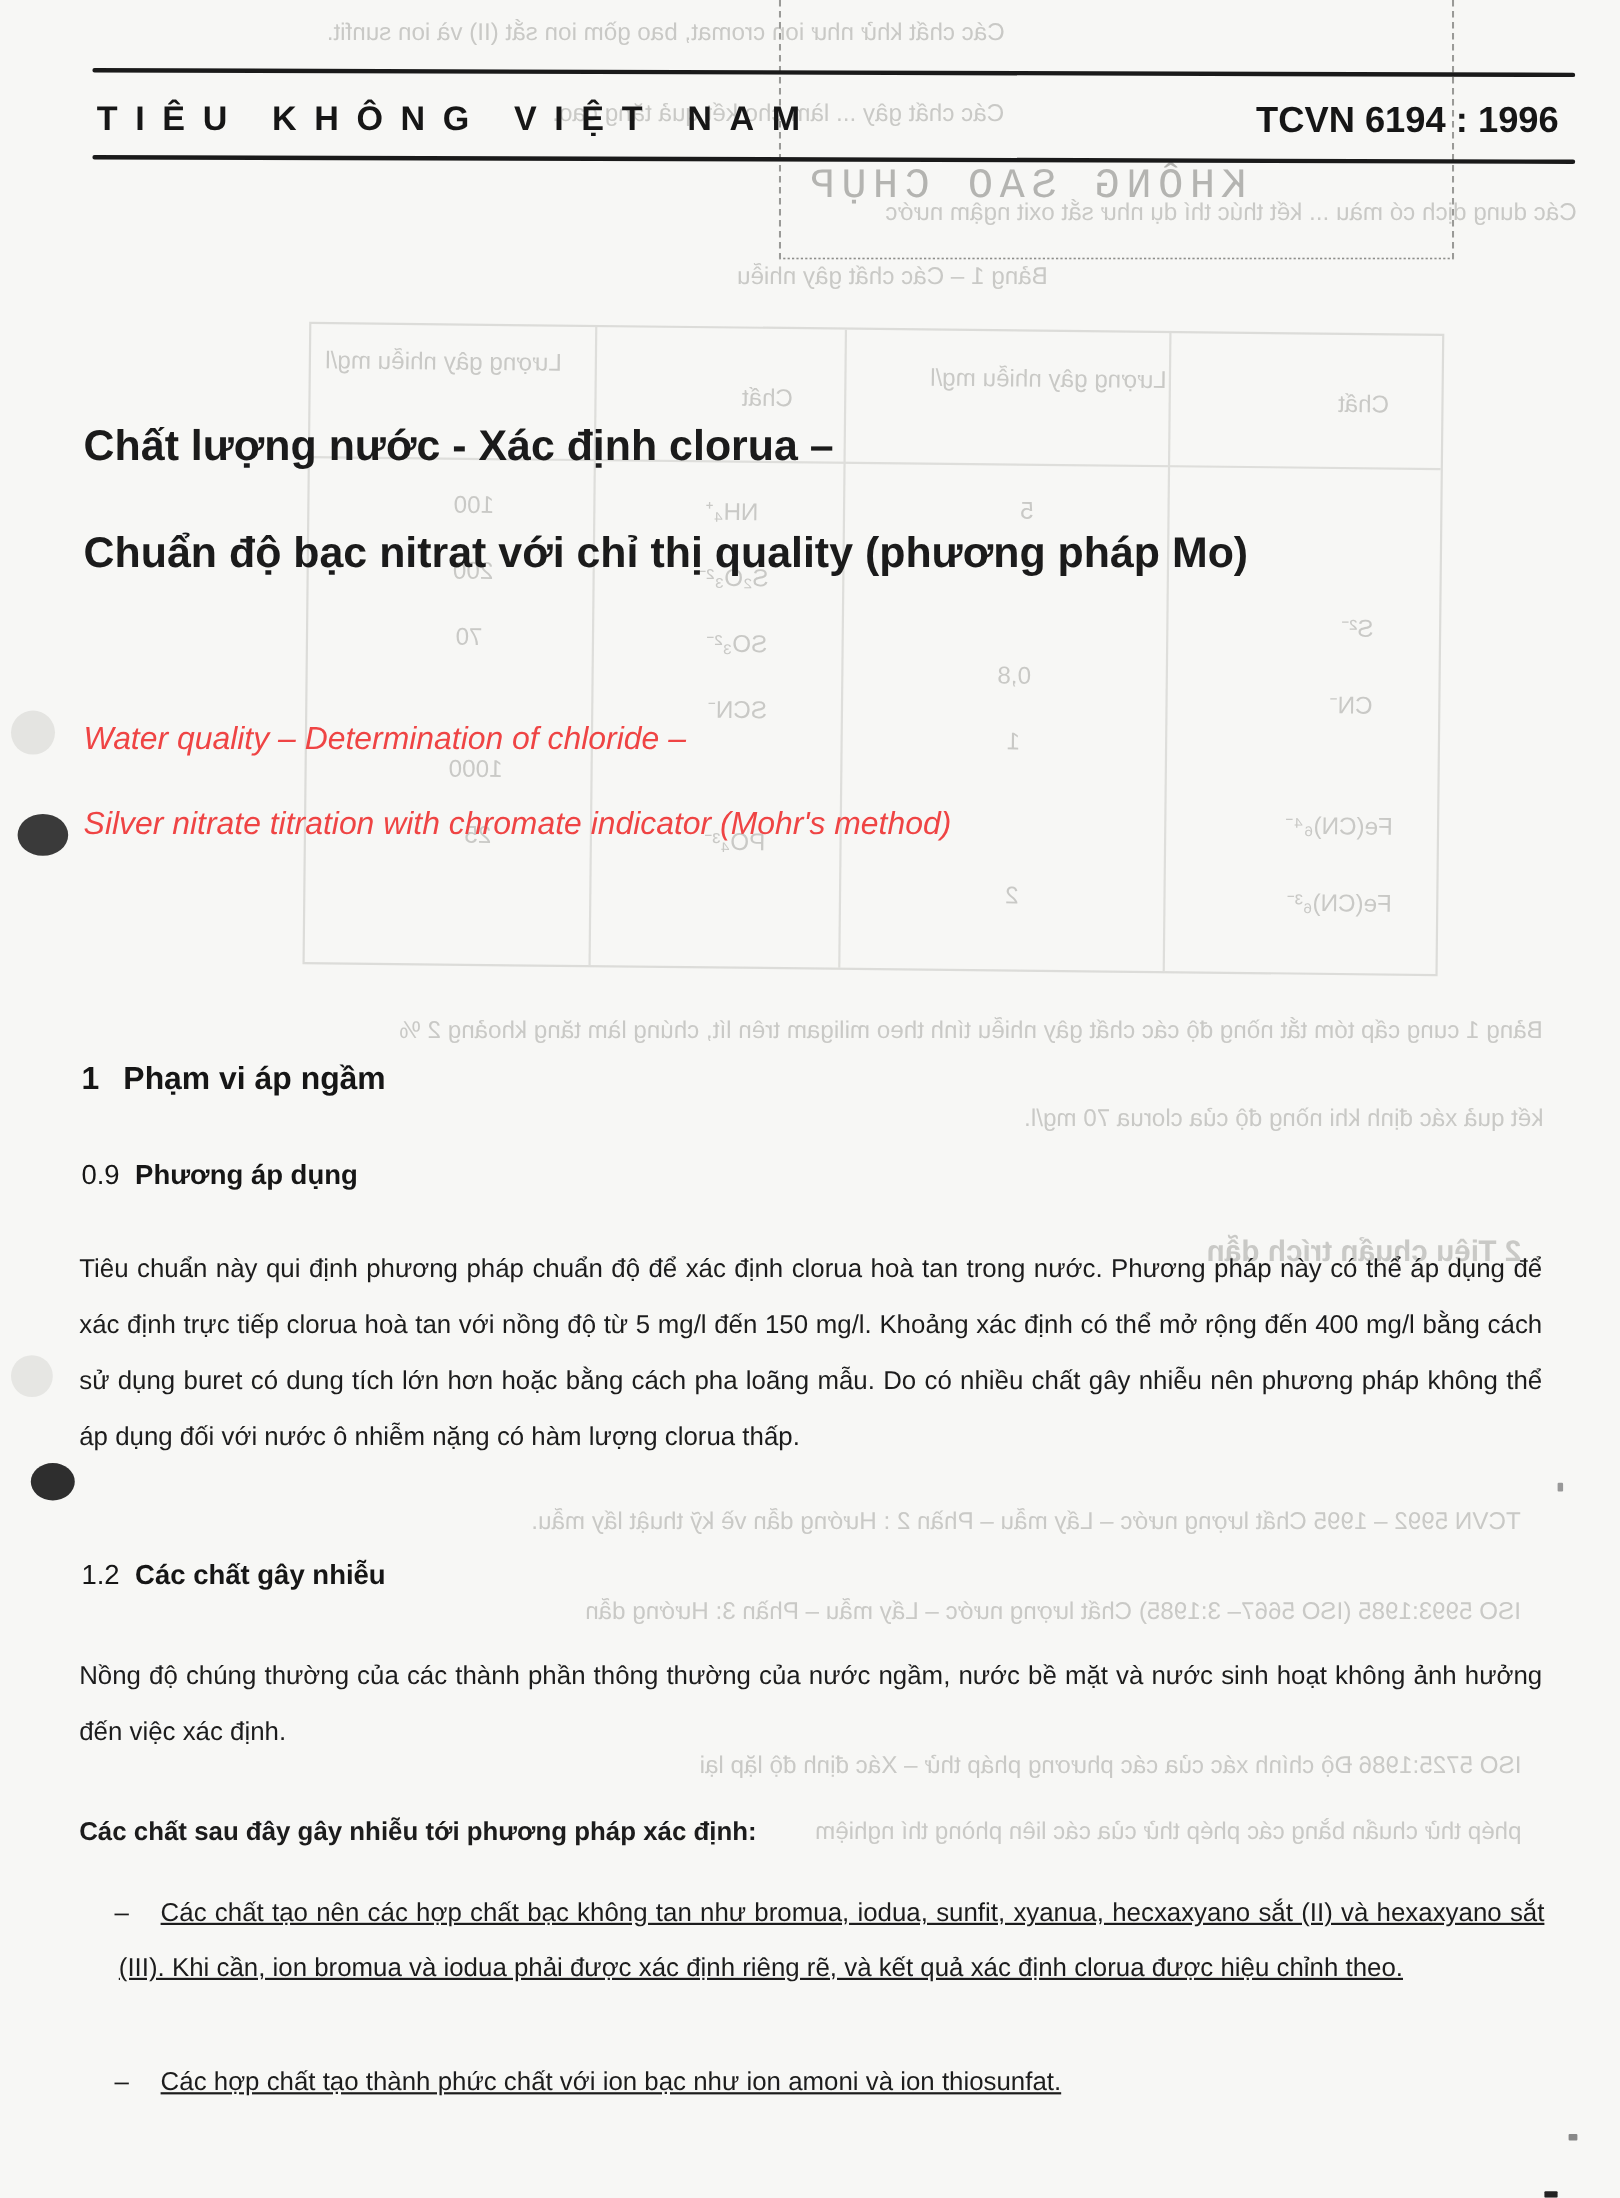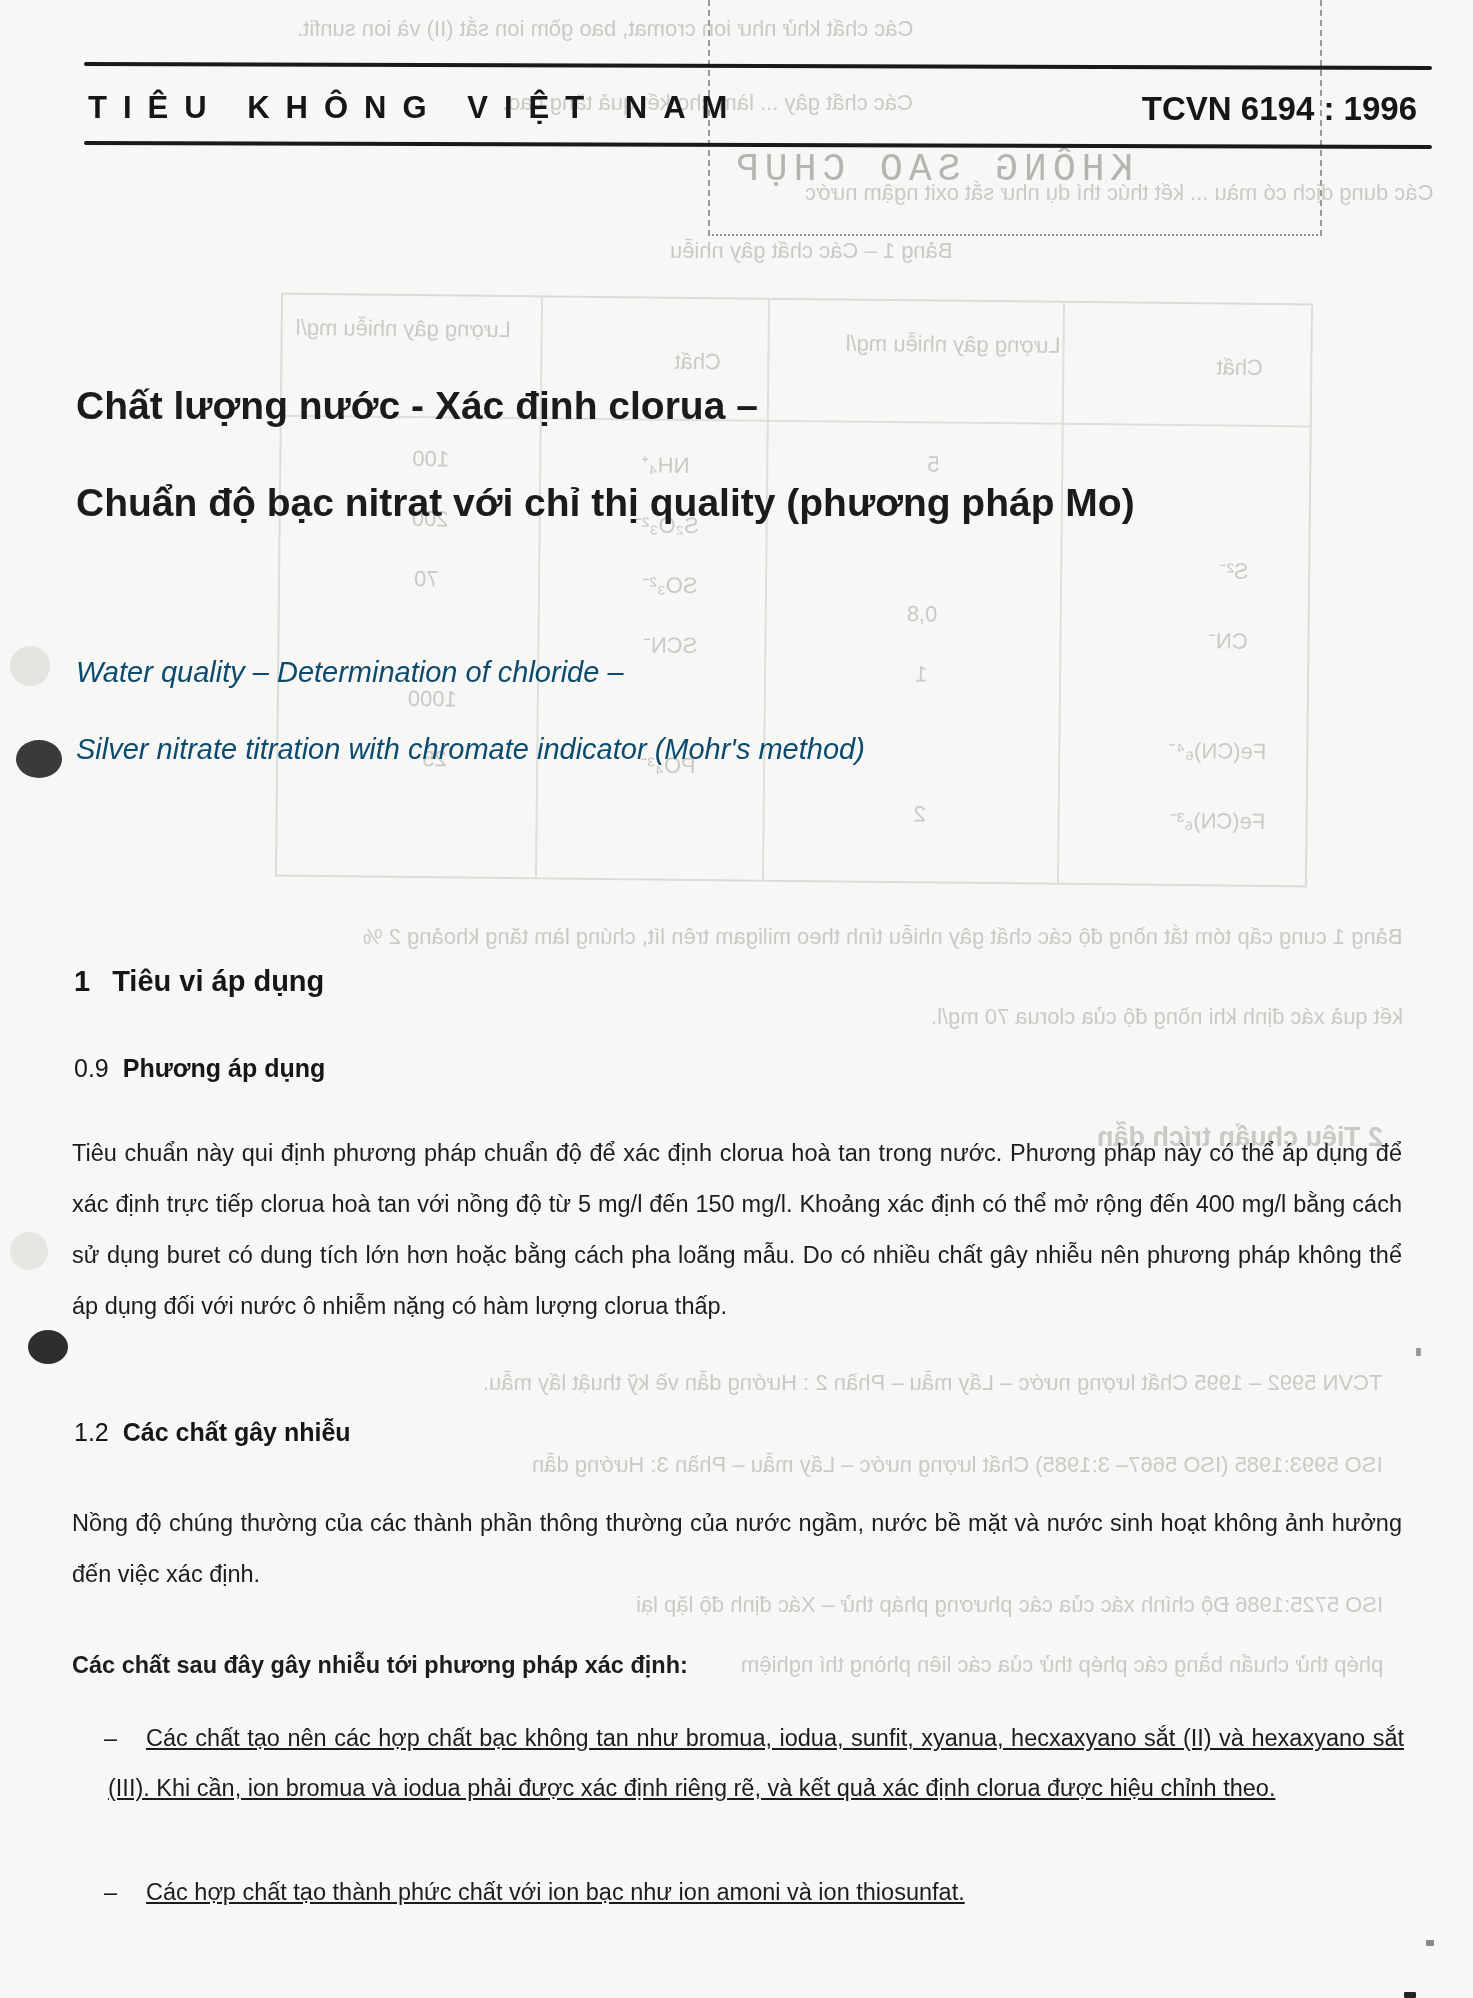--- a/index.html
+++ b/index.html
@@ -40,21 +40,21 @@
   }
   .header-right {
     position: absolute; right: 56px; top: 90px; font-size: 33px; font-weight: bold; letter-spacing: 0px;
   }
   .title-vi {
     position: absolute; left: 76px; font-size: 39px; font-weight: bold; color: #1b1b1b;
   }
   .title-vi.l1 { top: 384px; }
   .title-vi.l2 { top: 481px; }
   .title-en {
-    position: absolute; left: 76px; font-size: 29px; font-style: italic; color: #0c4a6e;
+    position: absolute; left: 76px; font-size: 29px; font-style: italic; color: #ef4444;
   }
   .title-en.l1 { top: 656px; }
   .title-en.l2 { top: 733px; }
   .hole {
     position: absolute; border-radius: 50%;
   }
   .sec1 { position: absolute; left: 74px; top: 965px; font-size: 29px; font-weight: bold; }
   .sec1 .num { margin-right: 22px; }
   .sub { position: absolute; left: 74px; font-size: 25px; font-weight: bold; }
   .sub .num { margin-right: 14px; font-weight: normal; }
@@ -133,21 +133,21 @@
 
 <div class="hole" style="left:10px; top:646px; width:40px; height:40px; background:#e4e4e1;"></div>
 <div class="hole" style="left:16px; top:740px; width:46px; height:38px; background:#3a3a3a;"></div>
 <div class="hole" style="left:10px; top:1232px; width:38px; height:38px; background:#e6e6e3;"></div>
 <div class="hole" style="left:28px; top:1330px; width:40px; height:34px; background:#2e2e2e;"></div>
 
 <div class="title-en l1">Water quality – Determination of chloride –</div>
 <div class="title-en l2">Silver nitrate titration with chromate indicator (Mohr's method)</div>
 
 <div class="sec1">
-  <span class="num">1</span><span>Tiêu vi áp dụng</span>
+  <span class="num">1</span><span>Phạm vi áp ngầm</span>
 </div>
 
 <div class="sub" style="top:1054px;">
   <span class="num">0.9</span><span>Phương áp dụng</span>
 </div>
 
 <div class="para p1">Tiêu chuẩn này qui định phương pháp chuẩn độ để xác định clorua hoà tan trong nước. Phương pháp này có thể áp dụng để xác định trực tiếp clorua hoà tan với nồng độ từ 5 mg/l đến 150 mg/l. Khoảng xác định có thể mở rộng đến 400 mg/l bằng cách sử dụng buret có dung tích lớn hơn hoặc bằng cách pha loãng mẫu. Do có nhiều chất gây nhiễu nên phương pháp không thể áp dụng đối với nước ô nhiễm nặng có hàm lượng clorua thấp.</div>
 
 <div class="sub" style="top:1418px;">
   <span class="num">1.2</span><span>Các chất gây nhiễu</span>

